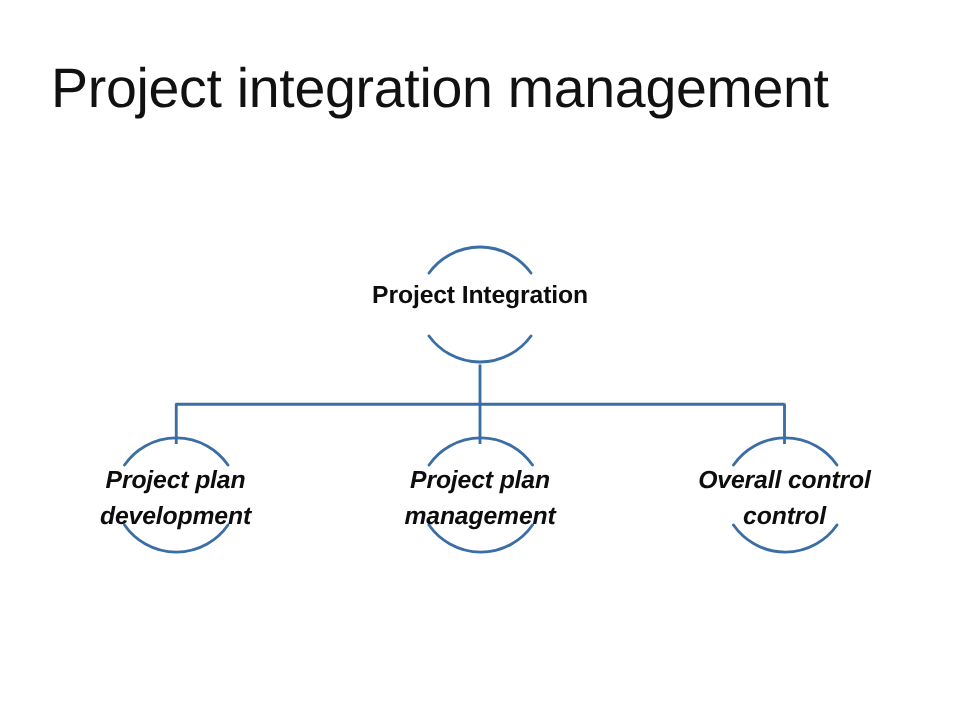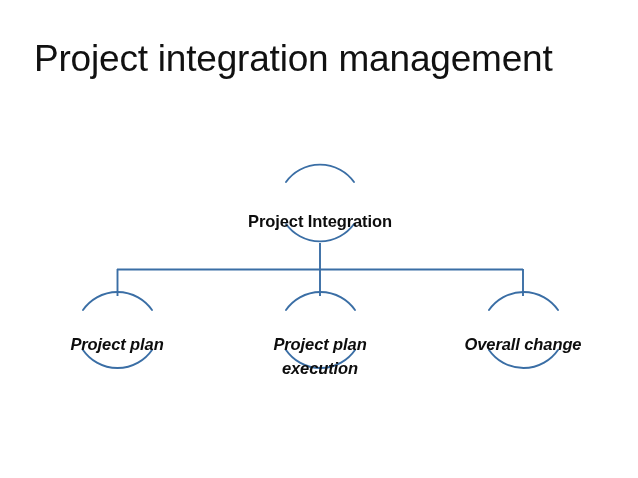--- a/index.html
+++ b/index.html
@@ -52,21 +52,20 @@
   }
 
   
   .node {
     position: absolute;
     text-align: center;
     font-weight: bold;
     color: #0d0d0d;
     line-height: 22px;
     letter-spacing: -0.1px;
-    margin-top: 24px;
   }
   .node .node-line {
     display: block;
     white-space: nowrap;
   }
 
   #node-root {
     left: 220px;
     top: 186px;
     width: 200px;
@@ -114,24 +113,26 @@
     <path d="M 489 310 A 42 42 0 0 1 558 310" fill="none" stroke="#3a6ea5" stroke-width="1.9" stroke-linecap="round"></path>
     <path d="M 489 350 A 42 42 0 0 0 558 350" fill="none" stroke="#3a6ea5" stroke-width="1.9" stroke-linecap="round"></path>
   </svg>
 
   <div class="node" id="node-root">
     <span class="node-line">Project Integration</span>
   </div>
 
   <div class="node node-leaf" id="node-plan-development">
     <span class="node-line">Project plan</span>
+    <span class="node-line">development</span>
   </div>
 
   <div class="node node-leaf" id="node-plan-execution">
     <span class="node-line">Project plan</span>
-    <span class="node-line">execution</span>
+    <span class="node-line">management</span>
   </div>
 
   <div class="node node-leaf" id="node-change-control">
-    <span class="node-line">Overall change</span>
+    <span class="node-line">Overall control</span>
+    <span class="node-line">control</span>
   </div>
 
 </div>
 
 </body></html>

